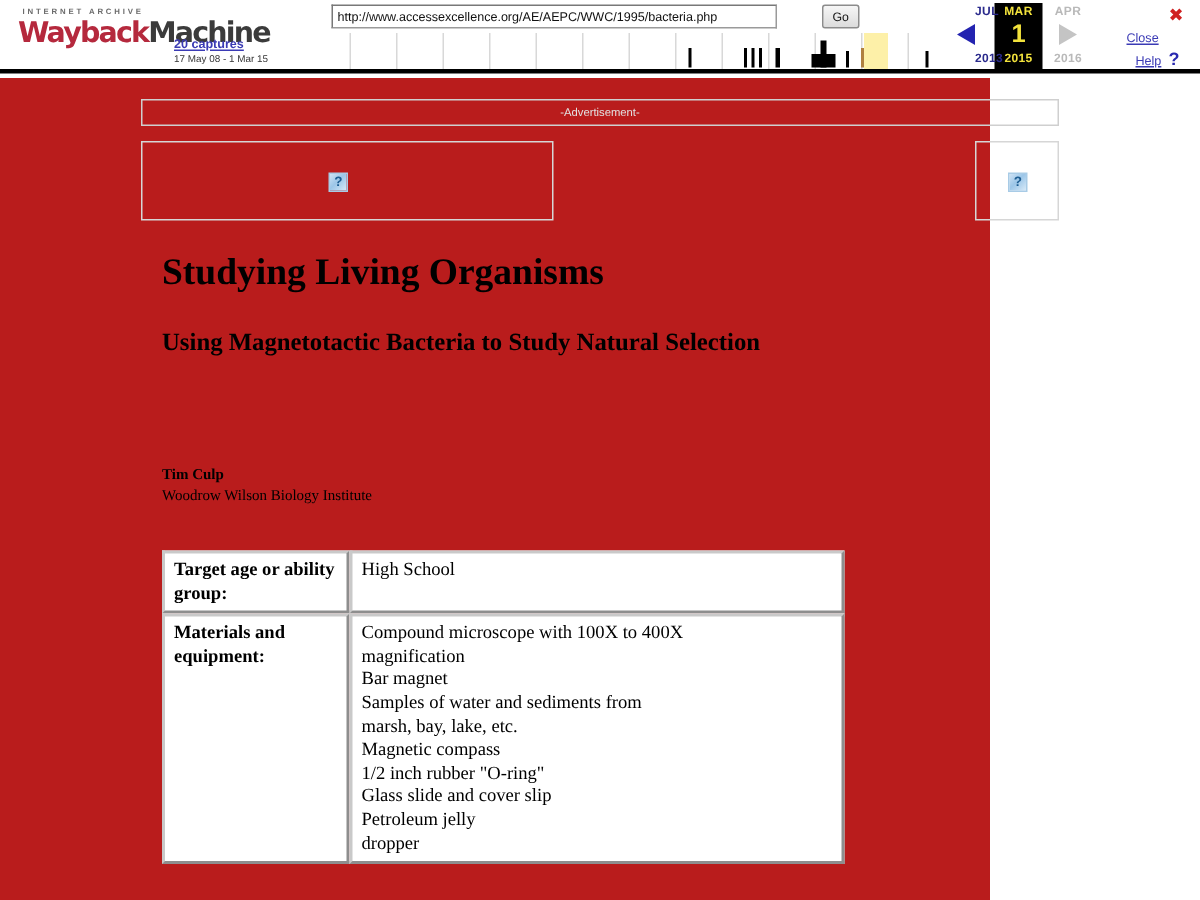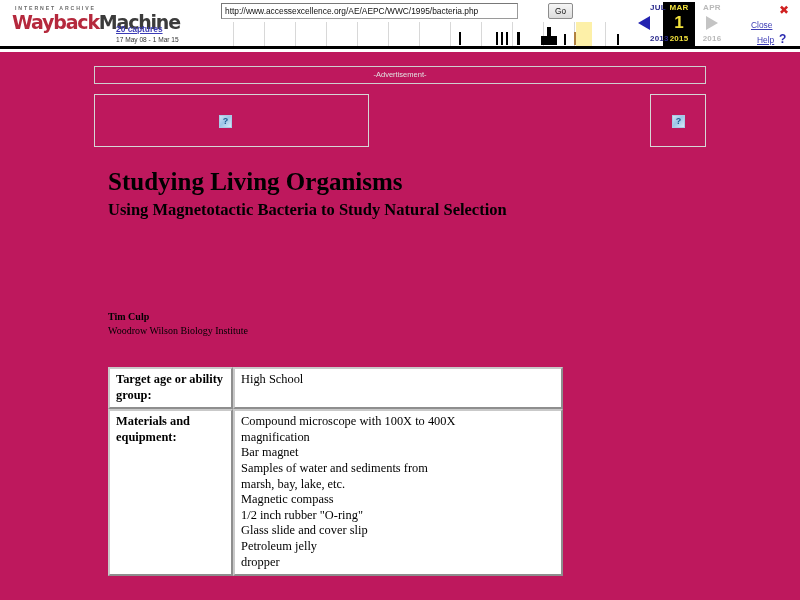--- a/index.html
+++ b/index.html
@@ -215,22 +215,22 @@
     position: absolute; left: 779px; top: 32px;
     color: #2a2ab0; font-size: 12px; font-weight: bold;
     font-family: "Liberation Sans", sans-serif;
     text-decoration: none;
   }
 
   
   #page-body {
     position: absolute;
     left: 0; top: 52px;
-    width: 800px; height: 548px;
-    background: #be185d;
+    width: 660px; height: 548px;
+    background: #b91c1c;
   }
 
   .ad-bar {
     position: absolute;
     left: 94px; top: 14px;
     width: 612px; height: 18px;
     border: 1px solid #cfcfcf;
     text-align: center;
     font-family: "Liberation Sans", sans-serif;
     font-size: 7.5px;
@@ -277,21 +277,21 @@
     left: 108px; top: 99px;
     font-family: "Liberation Serif", serif;
     font-size: 25px;
     font-weight: bold;
     color: #000000;
     letter-spacing: 0px;
     white-space: nowrap;
   }
   .doc-subtitle {
     position: absolute;
-    left: 108px; top: 132px;
+    left: 108px; top: 150px;
     width: 430px;
     font-family: "Liberation Serif", serif;
     font-size: 16.5px;
     font-weight: bold;
     color: #000000;
     line-height: 23px;
   }
 
   .author-block {
     position: absolute;

